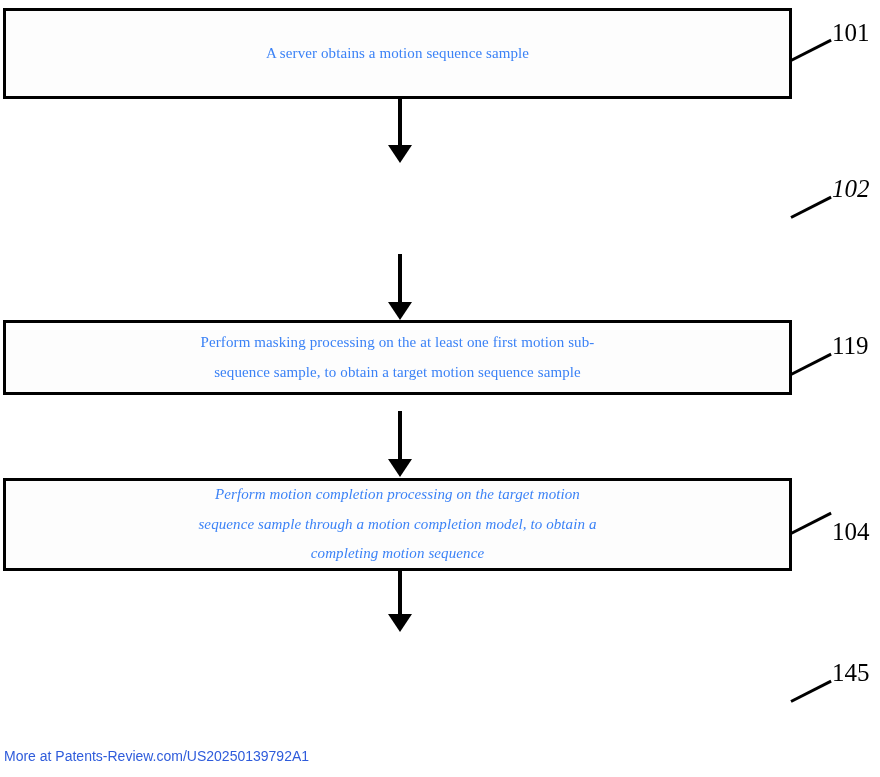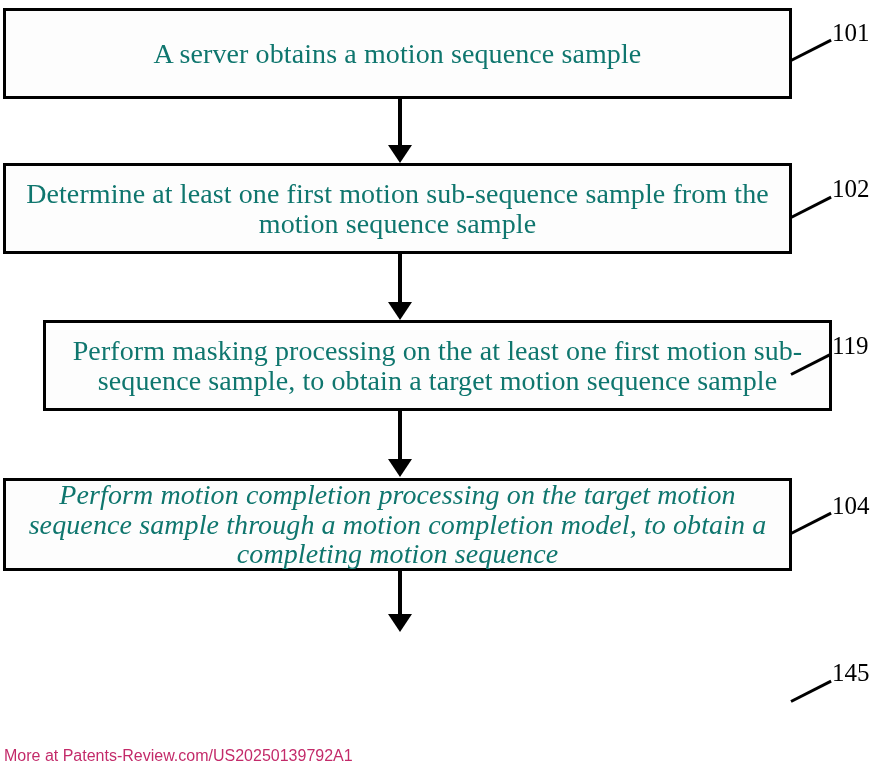--- a/index.html
+++ b/index.html
@@ -30,29 +30,29 @@
     border: 3px solid #000000;
     background: #fdfdfd;
     display: flex;
     align-items: center;
     justify-content: center;
     text-align: center;
   }
   .flow-box-text {
     display: block;
     width: 96%;
-    font-size: 28px;
+    font-size: 15px;
     line-height: 29.5px;
     letter-spacing: 0.1px;
-    color: #0f766e;
+    color: #3b82f6;
     white-space: pre-line;
   }
   .box-1 { top: 8px;   height: 91px; }
   .box-2 { top: 163px; height: 91px; }
-  .box-3 { top: 320px; height: 91px; margin-left: 40px; }
+  .box-3 { top: 320px; height: 75px; }
   .box-4 { top: 478px; height: 93px; font-style: italic; }
   .box-5 { top: 633px; height: 131px; }
 
   .connector {
     position: absolute;
     left: 398px;
     width: 4px;
     background: #000000;
   }
   .conn-1 { top: 99px;  height: 48px; }
@@ -75,67 +75,63 @@
   .arr-4 { top: 614px; }
 
   .ref-label {
     position: absolute;
     font-size: 25px;
     line-height: 25px;
     color: #000000;
     white-space: nowrap;
   }
   .ref-101 { left: 832px; top: 20px; }
-  .ref-102 { left: 832px; top: 176px; }
+  .ref-102 { left: 832px; top: 176px; font-style: italic; }
   .ref-103 { left: 832px; top: 333px; }
-  .ref-104 { left: 832px; top: 493px; }
+  .ref-104 { left: 832px; top: 519px; }
   .ref-105 { left: 832px; top: 660px; }
 
   .leader {
     position: absolute;
     height: 3px;
     background: #000000;
     transform-origin: 0 50%;
   }
   .lead-101 { left: 791px; top: 59px;  width: 45px; transform: rotate(-27deg); }
   .lead-102 { left: 791px; top: 216px; width: 45px; transform: rotate(-27deg); }
   .lead-103 { left: 791px; top: 373px; width: 45px; transform: rotate(-27deg); }
   .lead-104 { left: 791px; top: 532px; width: 45px; transform: rotate(-27deg); }
   .lead-105 { left: 791px; top: 700px; width: 45px; transform: rotate(-27deg); }
 
   .watermark {
     position: absolute;
     left: 4px;
     top: 748px;
     font-family: "Liberation Sans", "DejaVu Sans", sans-serif;
-    font-size: 16px;
+    font-size: 14px;
     line-height: 16px;
-    color: #be185d;
+    color: #1d4ed8;
     white-space: nowrap;
     opacity: 0.92;
   }
 </style>
 </head>
 <body>
 
 <div id="figure">
 
   <div class="flow-box box-1">
     <span class="flow-box-text">A server obtains a motion sequence sample</span>
   </div>
   <div class="leader lead-101"></div>
   <div class="ref-label ref-101">101</div>
 
   <div class="connector conn-1"></div>
   <div class="arrowhead arr-1"></div>
 
-  <div class="flow-box box-2">
-    <span class="flow-box-text">Determine at least one first motion sub-sequence sample from the
-motion sequence sample</span>
-  </div>
   <div class="leader lead-102"></div>
   <div class="ref-label ref-102">102</div>
 
   <div class="connector conn-2"></div>
   <div class="arrowhead arr-2"></div>
 
   <div class="flow-box box-3">
     <span class="flow-box-text">Perform masking processing on the at least one first motion sub-
 sequence sample, to obtain a target motion sequence sample</span>
   </div>

